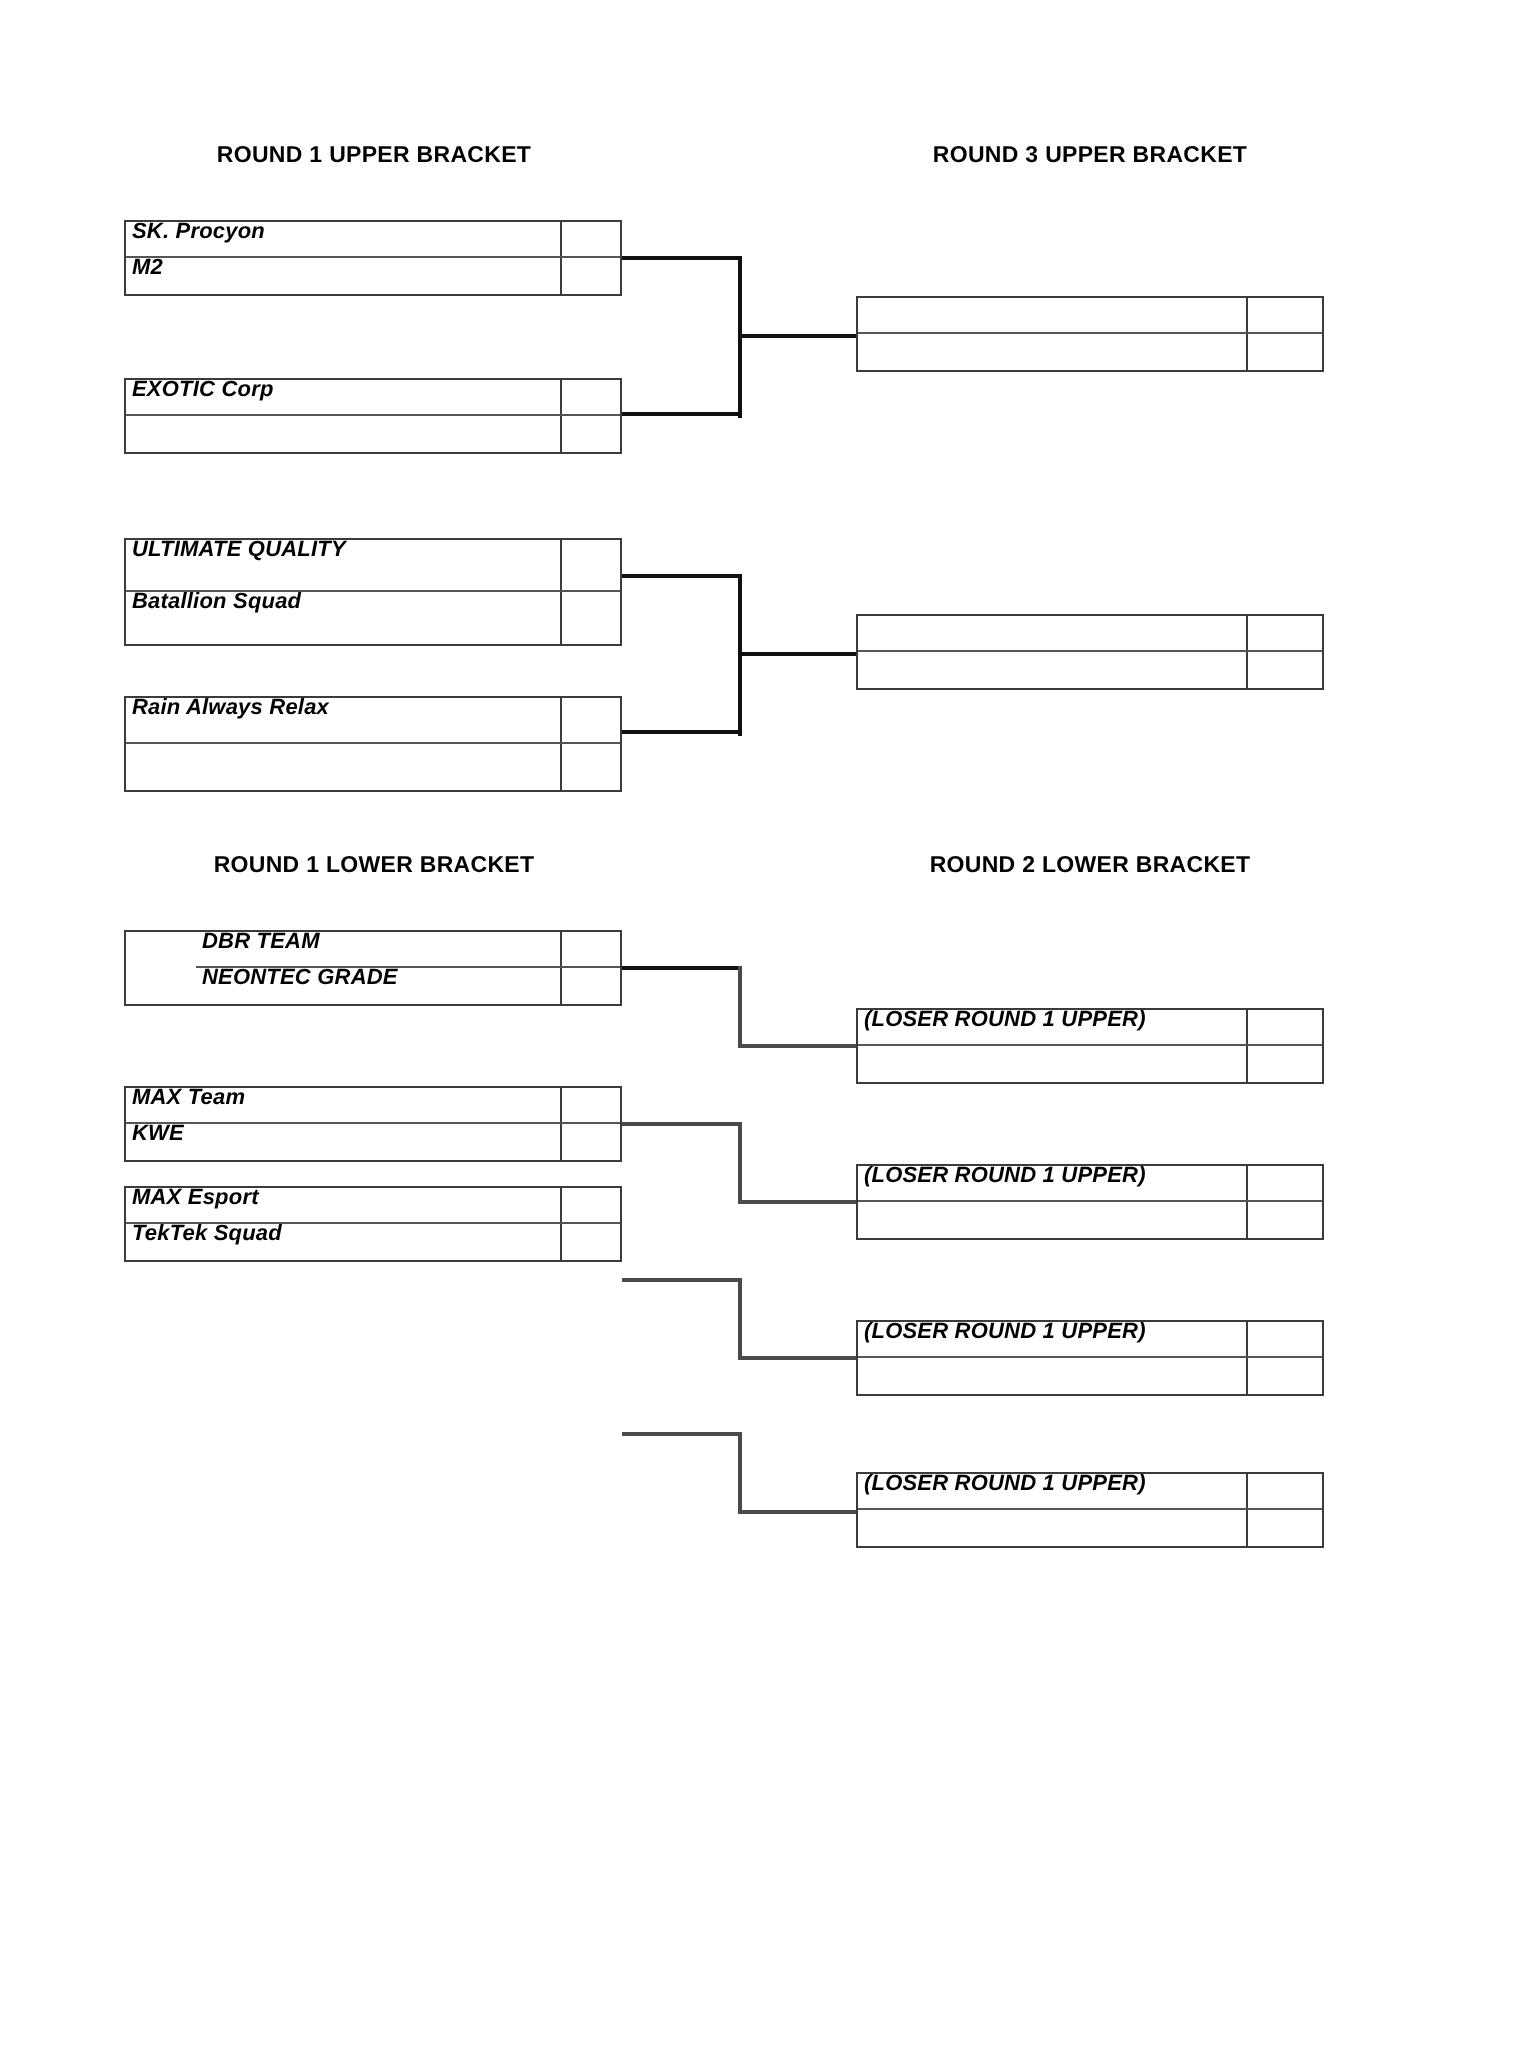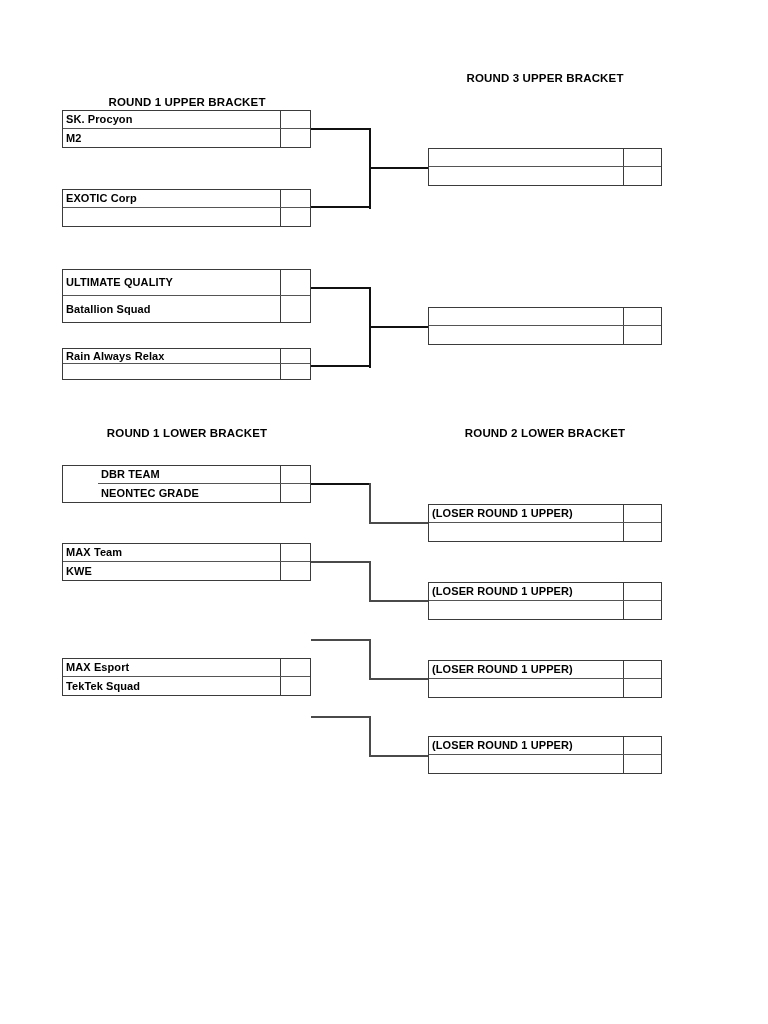--- a/index.html
+++ b/index.html
@@ -38,21 +38,21 @@
     border: 1.2px solid #3b3b3b;
     background: #ffffff;
     display: flex;
     flex-direction: column;
   }
   .match .row {
     box-sizing: border-box;
     display: flex;
     flex-direction: row;
     height: 50%;
-    align-items: center;
+    font-style: italic;
   }
   .match .row.top {
     border-bottom: 1.1px solid #555555;
   }
   .match .name {
     flex: 1 1 auto;
     box-sizing: border-box;
     padding: 0 0 0 3px;
     font-size: 11px;
     font-weight: bold;
@@ -80,21 +80,21 @@
   }
   .conn.thin {
     background: #4a4a4a;
   }
 </style>
 </head>
 <body>
 
 <div id="page">
 
-  <div class="section-title" style="left:62px; top:72px; width:250px;margin-top:24px;">ROUND 1 UPPER BRACKET</div>
+  <div class="section-title" style="left:62px; top:72px; width:250px;">ROUND 1 UPPER BRACKET</div>
 
   <div class="section-title" style="left:428px; top:72px; width:234px;">ROUND 3 UPPER BRACKET</div>
 
   <div class="section-title" style="left:62px; top:427px; width:250px;">ROUND 1 LOWER BRACKET</div>
 
   <div class="section-title" style="left:428px; top:427px; width:234px;">ROUND 2 LOWER BRACKET</div>
 
   <div class="conn" style="left:311px; top:128px; width:60px; height:2.4px;"></div>
 
   <div class="conn" style="left:311px; top:206px; width:60px; height:2.4px;"></div>
@@ -150,21 +150,21 @@
     <div class="row top">
       <div class="name">ULTIMATE QUALITY</div>
       <div class="score" style="width:30px;"></div>
     </div>
     <div class="row">
       <div class="name">Batallion Squad</div>
       <div class="score" style="width:30px;"></div>
     </div>
   </div>
 
-  <div class="match" style="left:62px; top:348px; width:249px; height:32px;">
+  <div class="match" style="left:62px; top:348px; width:249px; height:48px;">
     <div class="row top">
       <div class="name">Rain Always Relax</div>
       <div class="score" style="width:30px;"></div>
     </div>
     <div class="row">
       <div class="name"></div>
       <div class="score" style="width:30px;"></div>
     </div>
   </div>
 
@@ -205,21 +205,21 @@
     <div class="row top">
       <div class="name">MAX Team</div>
       <div class="score" style="width:30px;"></div>
     </div>
     <div class="row">
       <div class="name">KWE</div>
       <div class="score" style="width:30px;"></div>
     </div>
   </div>
 
-  <div class="match" style="left:62px; top:658px; width:249px; height:38px;">
+  <div class="match" style="left:62px; top:593px; width:249px; height:38px;">
     <div class="row top">
       <div class="name">MAX Esport</div>
       <div class="score" style="width:30px;"></div>
     </div>
     <div class="row">
       <div class="name">TekTek Squad</div>
       <div class="score" style="width:30px;"></div>
     </div>
   </div>
 

